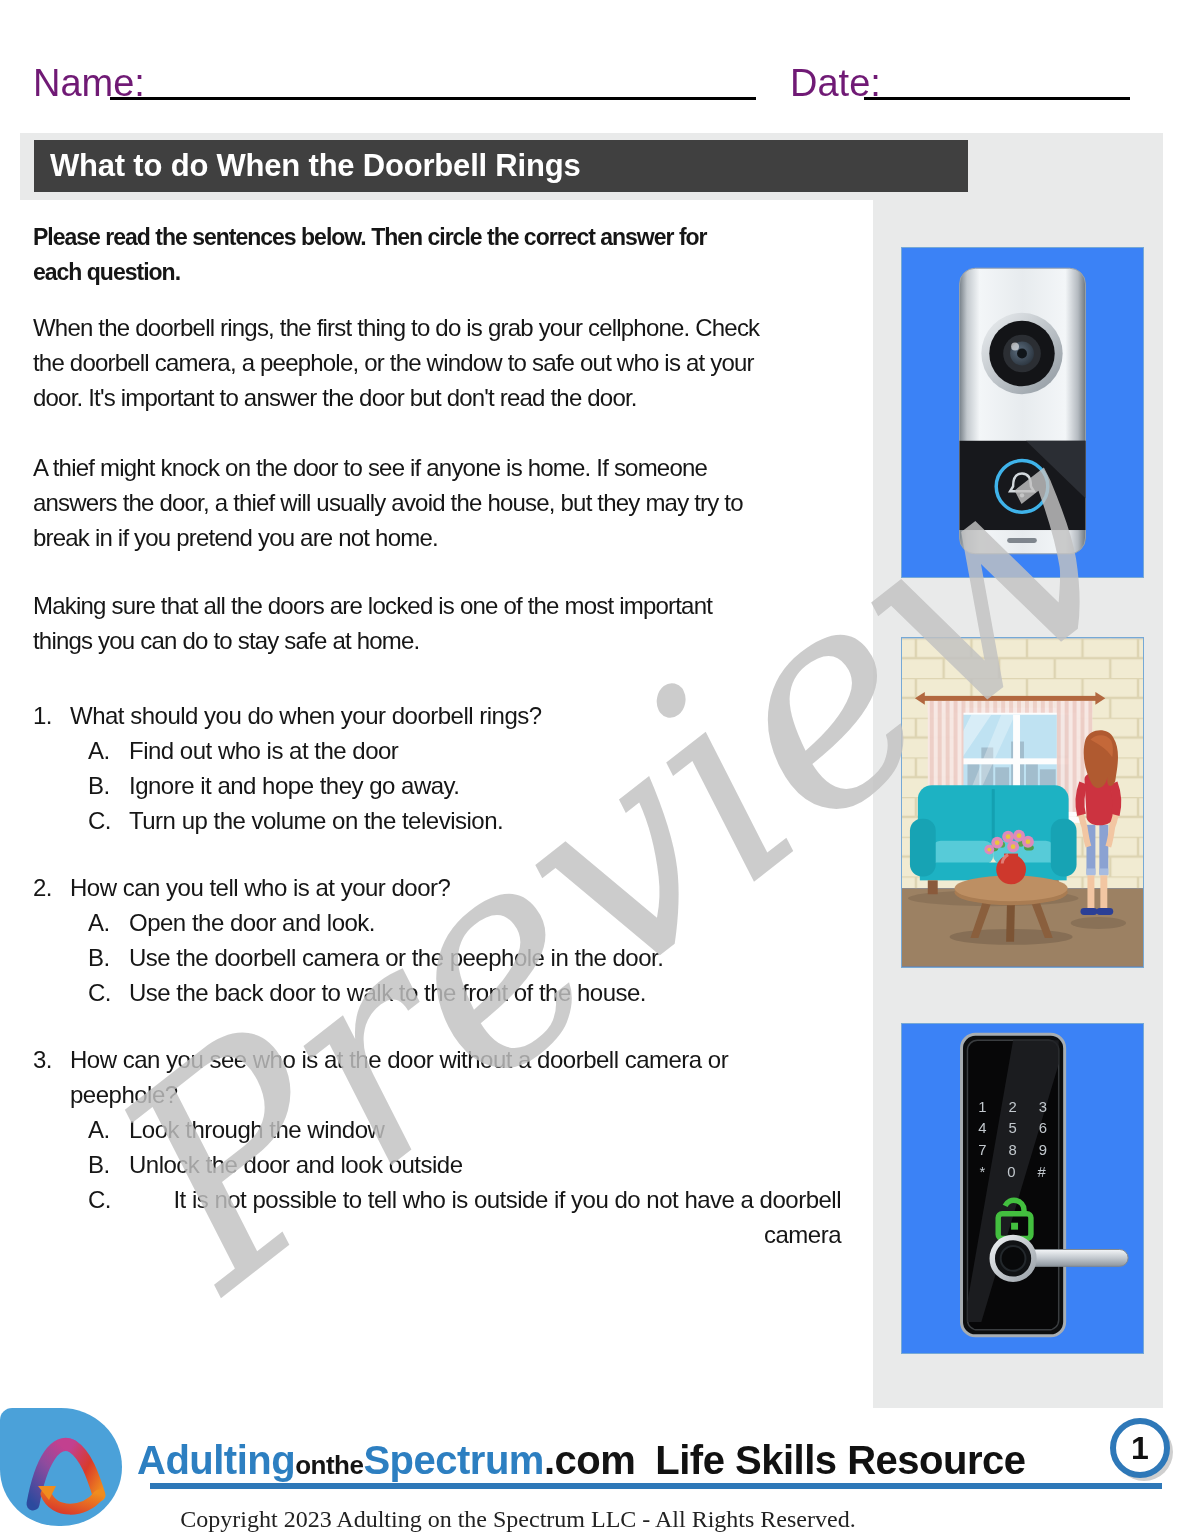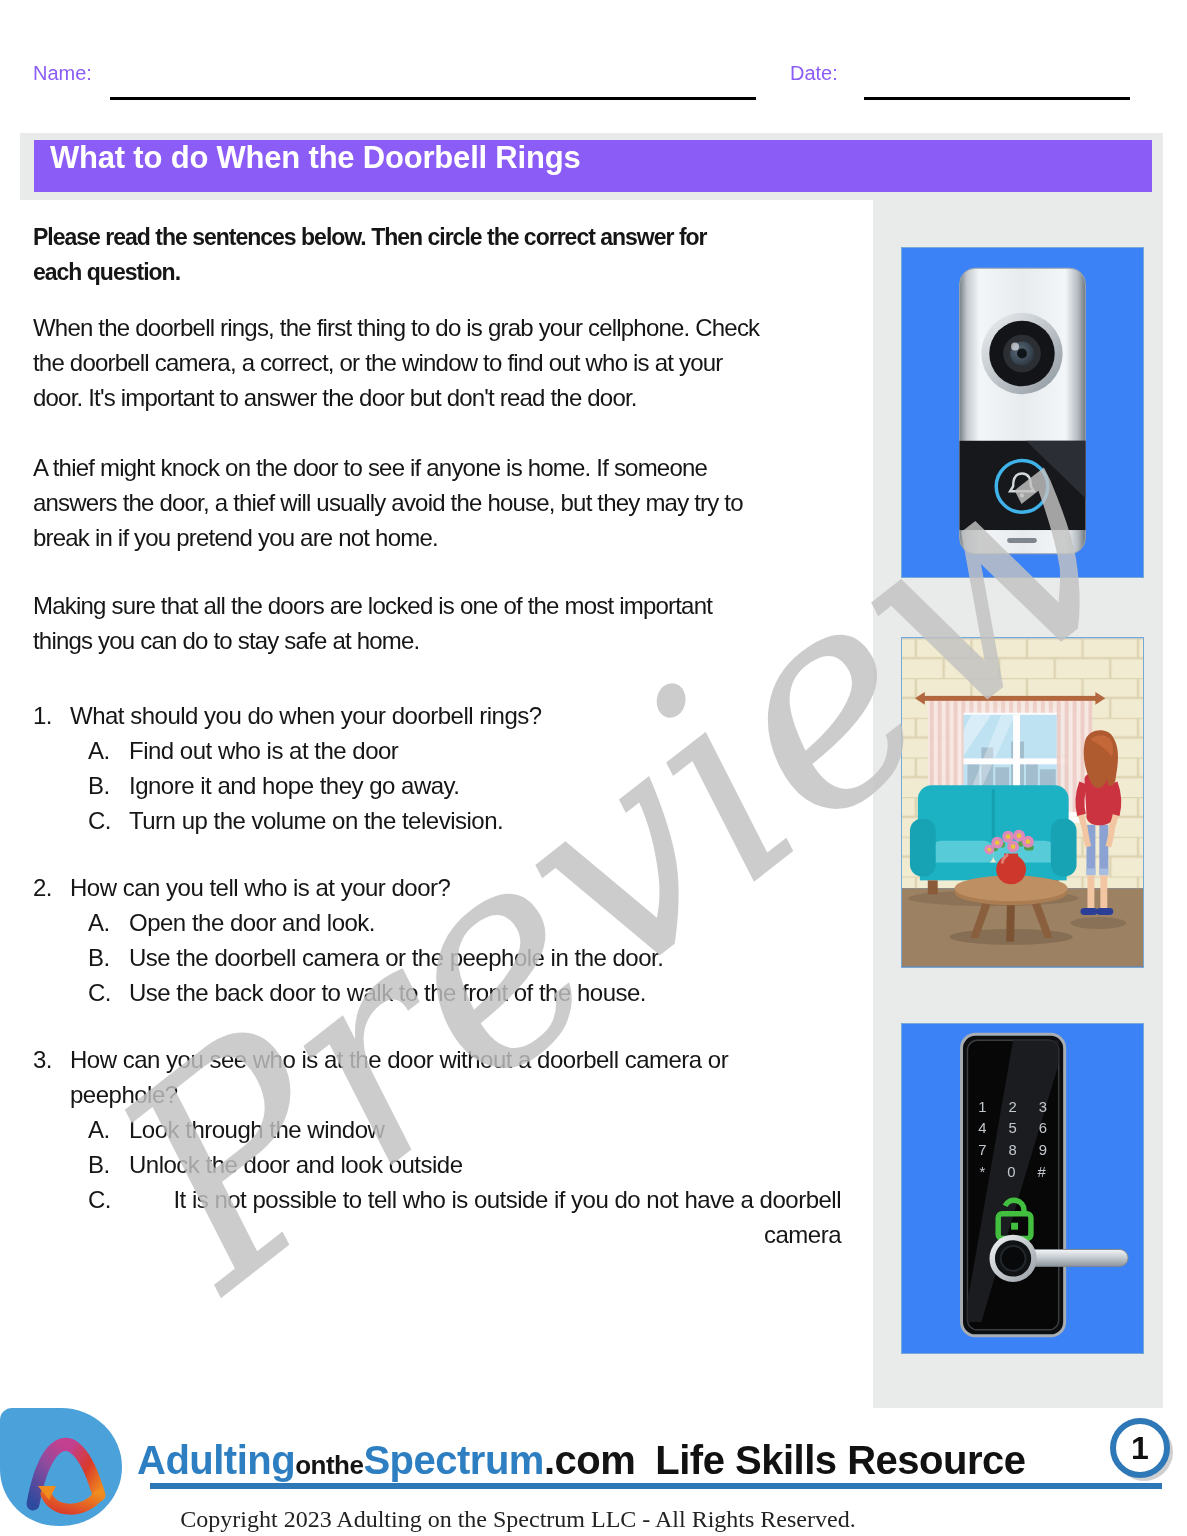--- a/index.html
+++ b/index.html
@@ -1,25 +1,25 @@
 <!DOCTYPE html>
 <html><head>
 <meta charset="utf-8">
 <style>
   html,body{margin:0;padding:0;background:#ffffff;}
   body{width:1187px;height:1536px;position:relative;font-family:"Liberation Sans",sans-serif;color:#161616;overflow:hidden;}
   .abs{position:absolute;}
 
   
-  .field-label{font-size:20px;color:#8b5cf6;}
+  .field-label{font-size:38px;color:#701a75;}
   .blank-line{border-bottom:3px solid #000;height:0;}
 
   
   .title-strip{left:20px;top:133px;width:1143px;height:67px;background:#e9eaea;}
-  .title-banner{left:34px;top:140px;width:1118px;height:52px;background:#8b5cf6;display:flex;align-items:flex-start;}
+  .title-banner{left:34px;top:140px;width:934px;height:52px;background:#404040;display:flex;align-items:center;}
   .title-banner .t{color:#ffffff;font-size:31px;font-weight:700;padding-left:16px;letter-spacing:-0.2px;}
 
   
   .col{left:33px;width:840px;}
   .line{white-space:nowrap;line-height:35px;font-size:24px;letter-spacing:-0.8px;}
   .bold .line{font-weight:700;font-size:23px;letter-spacing:-1px;}
 
   .question{font-size:24px;letter-spacing:-0.5px;line-height:35px;}
   .q-line{display:flex;}
   .q-num{width:37px;flex:none;}
@@ -242,21 +242,21 @@
   </svg>
 </div>
 
 <div class="abs col bold" style="top:220px;">
   <div class="line">Please read the sentences below.  Then circle the correct answer for</div>
   <div class="line">each question.</div>
 </div>
 
 <div class="abs col" style="top:310px;">
   <div class="line">When the doorbell rings, the first thing to do is grab your cellphone. Check</div>
-  <div class="line">the doorbell camera, a correct, or the window to find out who is at your</div>
+  <div class="line">the doorbell camera, a peephole, or the window to safe out who is at your</div>
   <div class="line">door. It's important to answer the door but don't read the door.</div>
 </div>
 
 <div class="abs col" style="top:450px;">
   <div class="line">A thief might knock on the door to see if anyone is home. If someone</div>
   <div class="line">answers the door, a thief will usually avoid the house, but they may try to</div>
   <div class="line">break in if you pretend you are not home.</div>
 </div>
 
 <div class="abs col" style="top:588px;">

